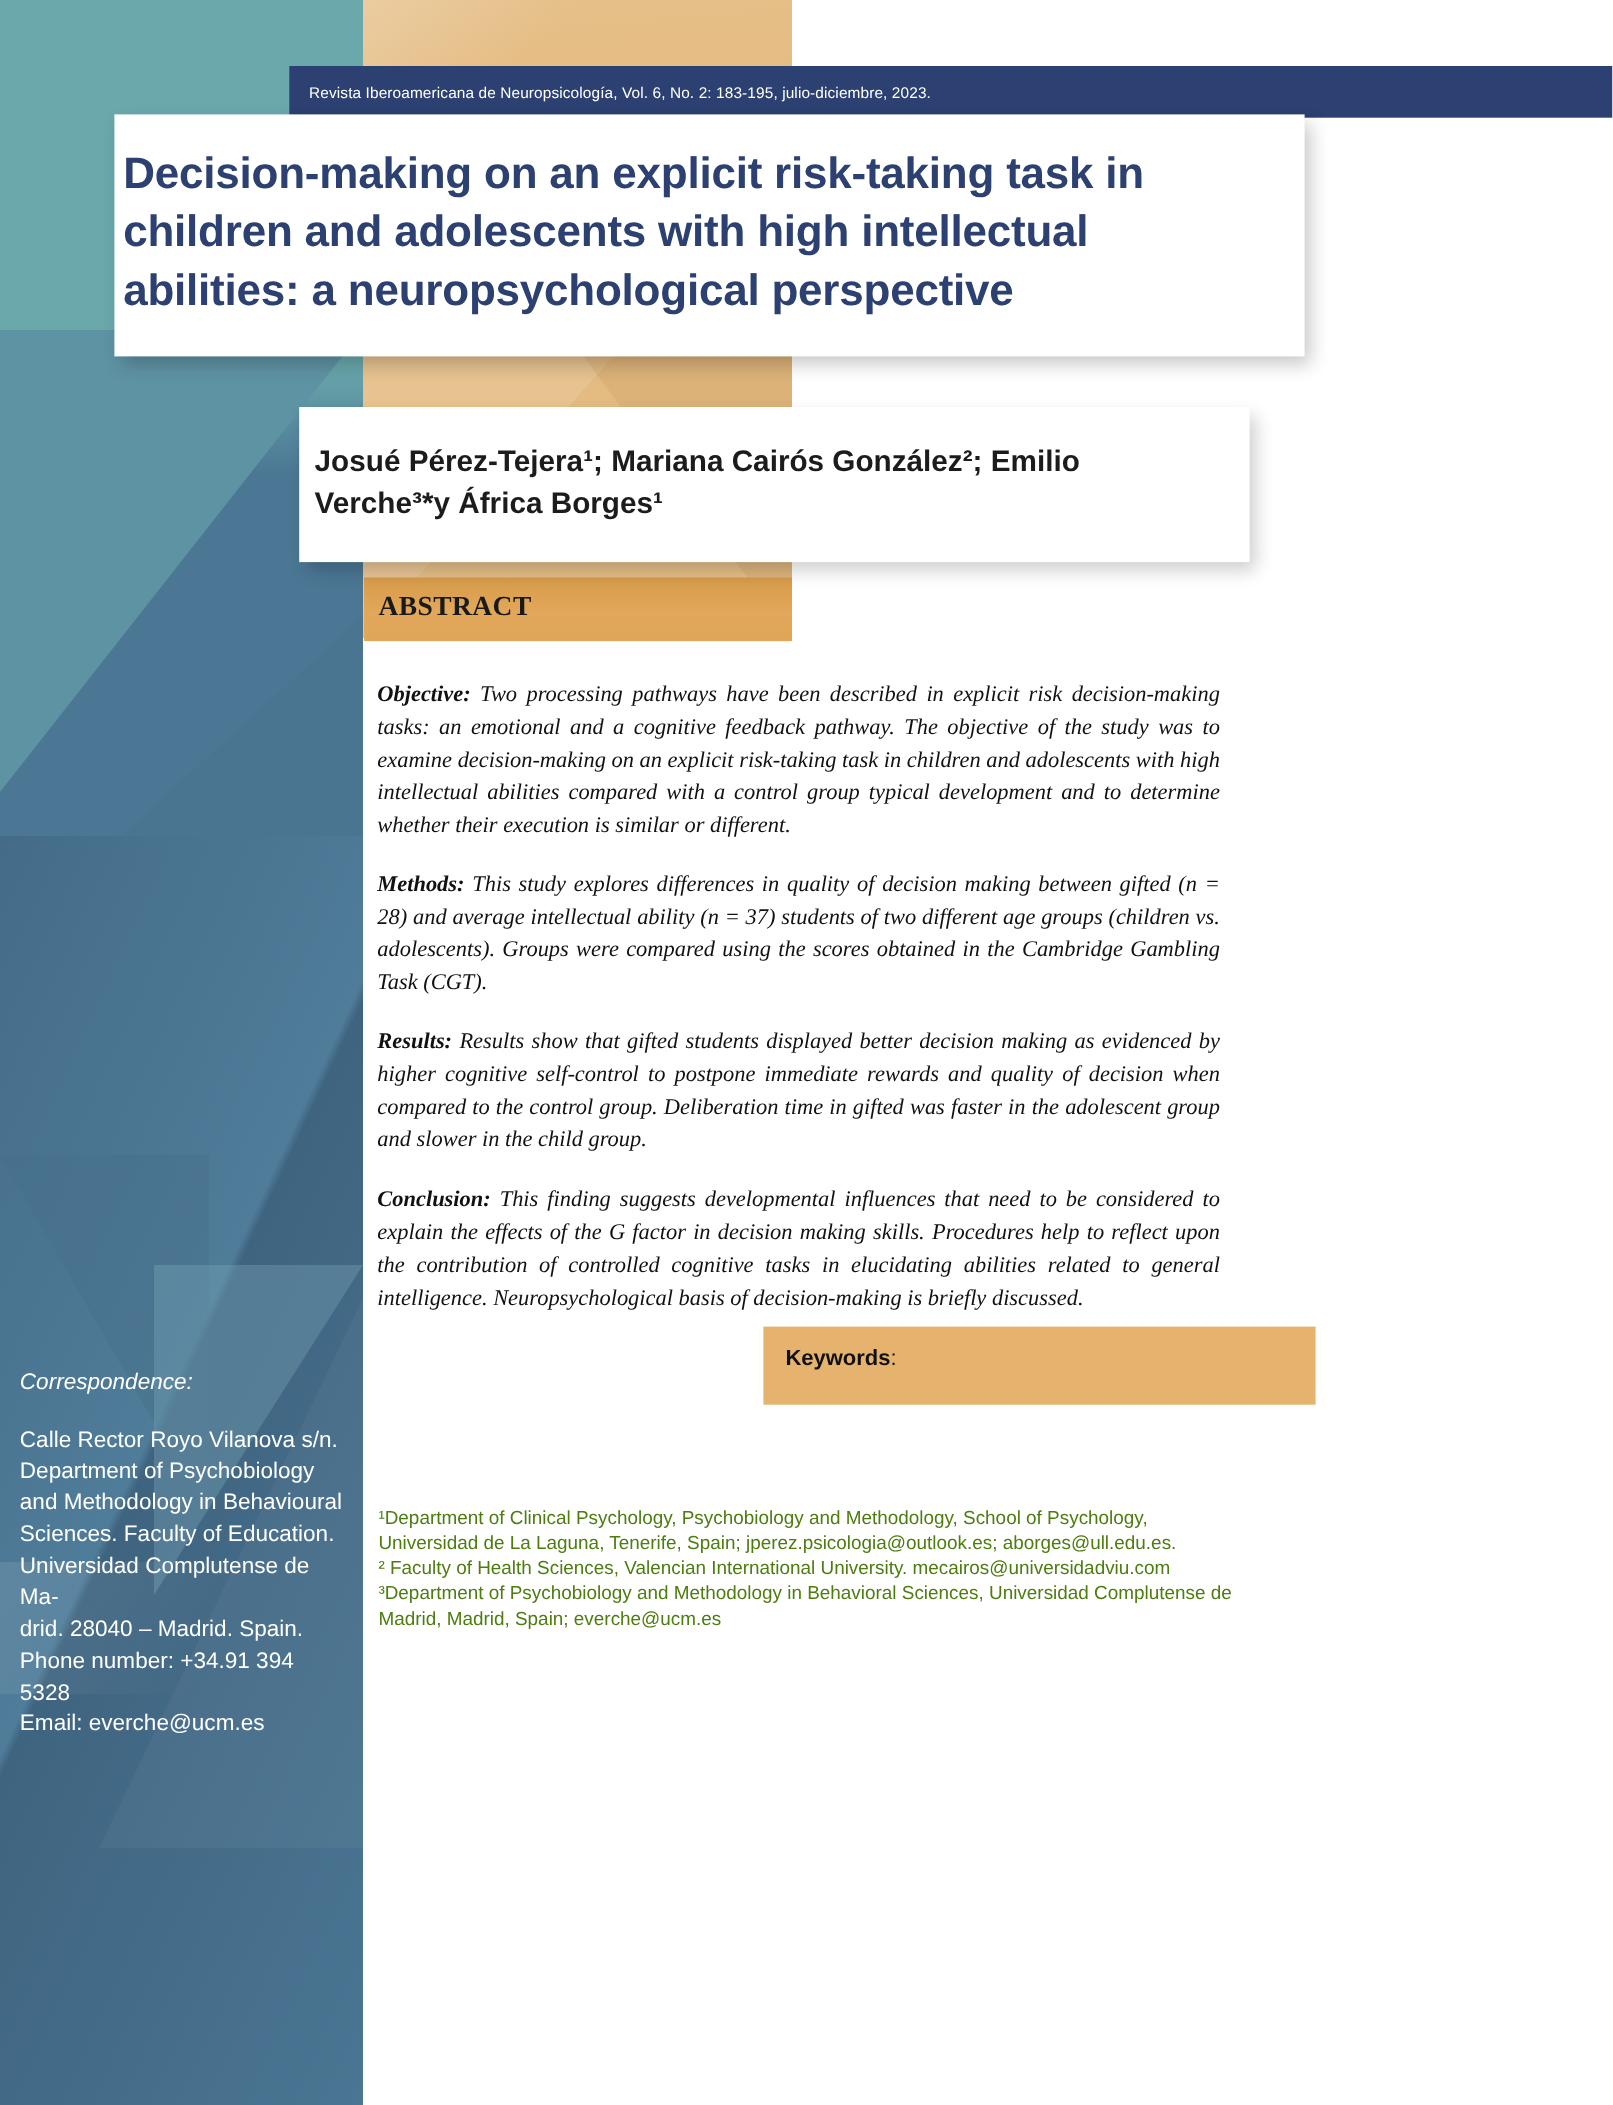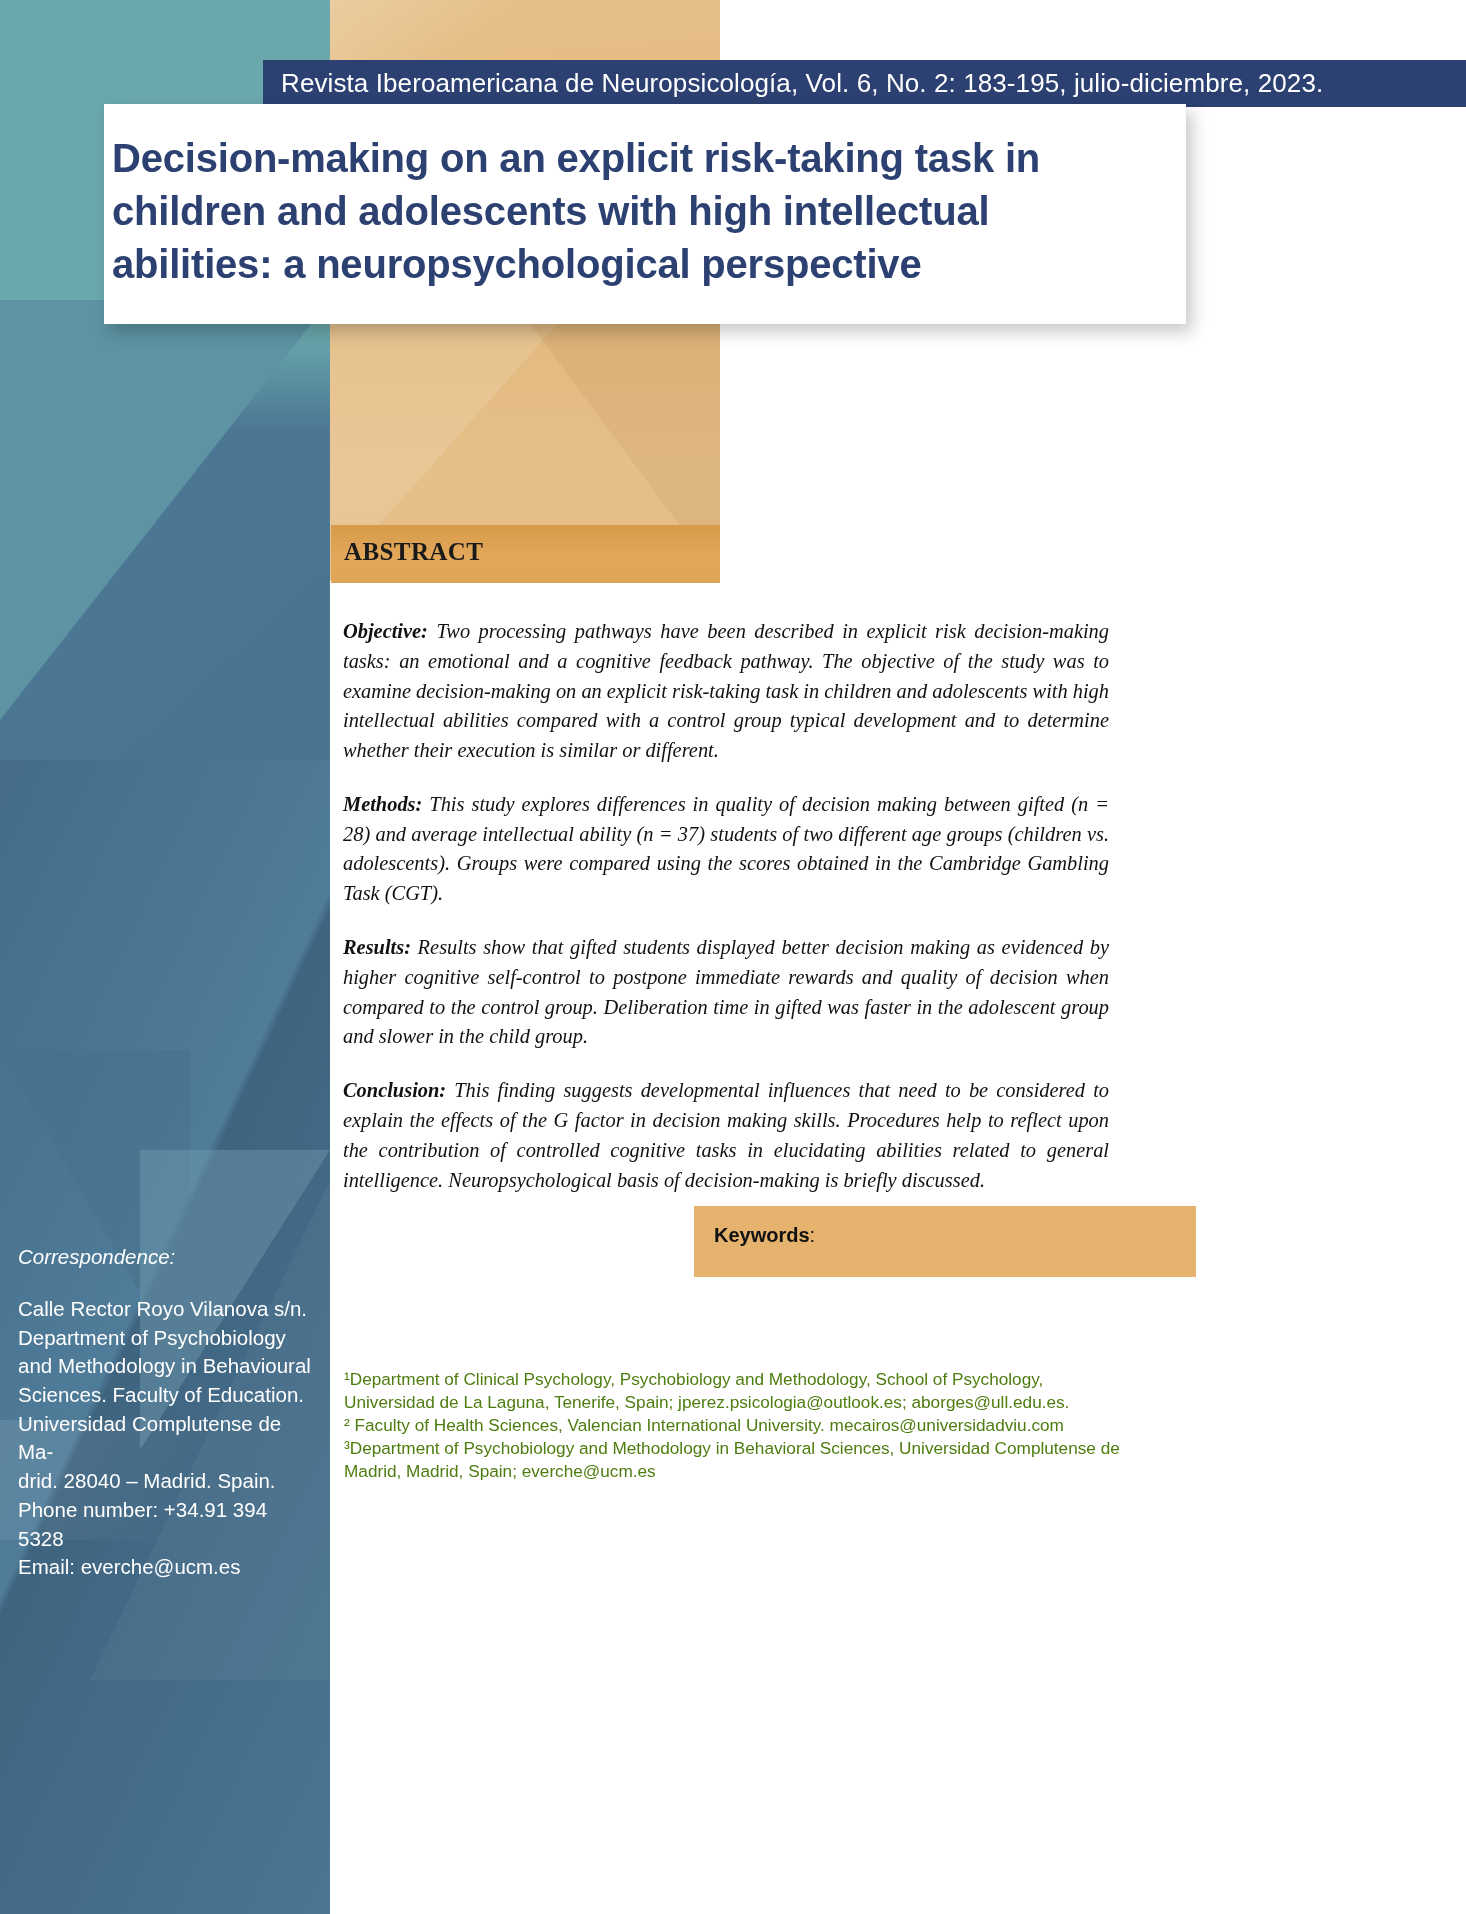--- a/index.html
+++ b/index.html
@@ -128,21 +128,21 @@
     position: absolute;
     left: 263px; top: 60px;
     width: 1203px; height: 47px;
     background: #2c4071;
     display: flex;
     align-items: center;
     z-index: 6;
   }
   .journal-bar-text {
     color: #ffffff;
-    font-size: 26px;
+    font-size: 14px;
     letter-spacing: 0.1px;
     padding-left: 18px;
     white-space: nowrap;
     font-family: "Liberation Sans", sans-serif;
   }
 
   
   .title-card {
     position: absolute;
     left: 104px; top: 104px;
@@ -321,20 +321,23 @@
   <div class="bg-bottom-white"></div>
 
   <div class="journal-bar">
     <span class="journal-bar-text">Revista Iberoamericana de Neuropsicología, Vol. 6, No. 2: 183-195, julio-diciembre, 2023.</span>
   </div>
 
   <div class="title-card">
     <h1 class="title-text">Decision-making on an explicit risk-taking task in children and adolescents with high intellectual abilities: a neuropsychological perspective</h1>
   </div>
 
+  <div class="authors-card">
+    <p class="authors-text">Josué Pérez-Tejera¹; Mariana Cairós González²; Emilio Verche³*y África Borges¹</p>
+  </div>
 
   <div class="abstract-band"></div>
   <div class="abstract-heading">ABSTRACT</div>
 
   <div class="abstract-body" id="abstract-body">
       <p class="abs-p"><span class="abs-lead">Objective:</span><span> Two processing pathways have been described in explicit risk decision-making tasks: an emotional and a cognitive feedback pathway.  The objective of the study was to examine decision-making on an explicit risk-taking task in children and adolescents with high intellectual abilities compared with a control group typical development and to determine whether their execution is similar or different.</span></p>
       <p class="abs-p"><span class="abs-lead">Methods:</span><span> This study explores differences in quality of decision making between gifted (n = 28) and average intellectual ability (n = 37) students of two different age groups (children vs. adolescents). Groups were compared using the scores obtained in the Cambridge Gambling Task (CGT).</span></p>
       <p class="abs-p"><span class="abs-lead">Results:</span><span> Results show that gifted students displayed better decision making as evidenced by higher cognitive self-control to postpone immediate rewards and quality of decision when compared to the control group. Deliberation time in gifted was faster in the adolescent group and slower in the child group.</span></p>
       <p class="abs-p"><span class="abs-lead">Conclusion:</span><span> This finding suggests developmental influences that need to be considered to explain the effects of the G factor in decision making skills. Procedures help to reflect upon the contribution of controlled cognitive tasks in elucidating abilities related to general intelligence. Neuropsychological basis of decision-making is briefly discussed.</span></p>
     </div>

